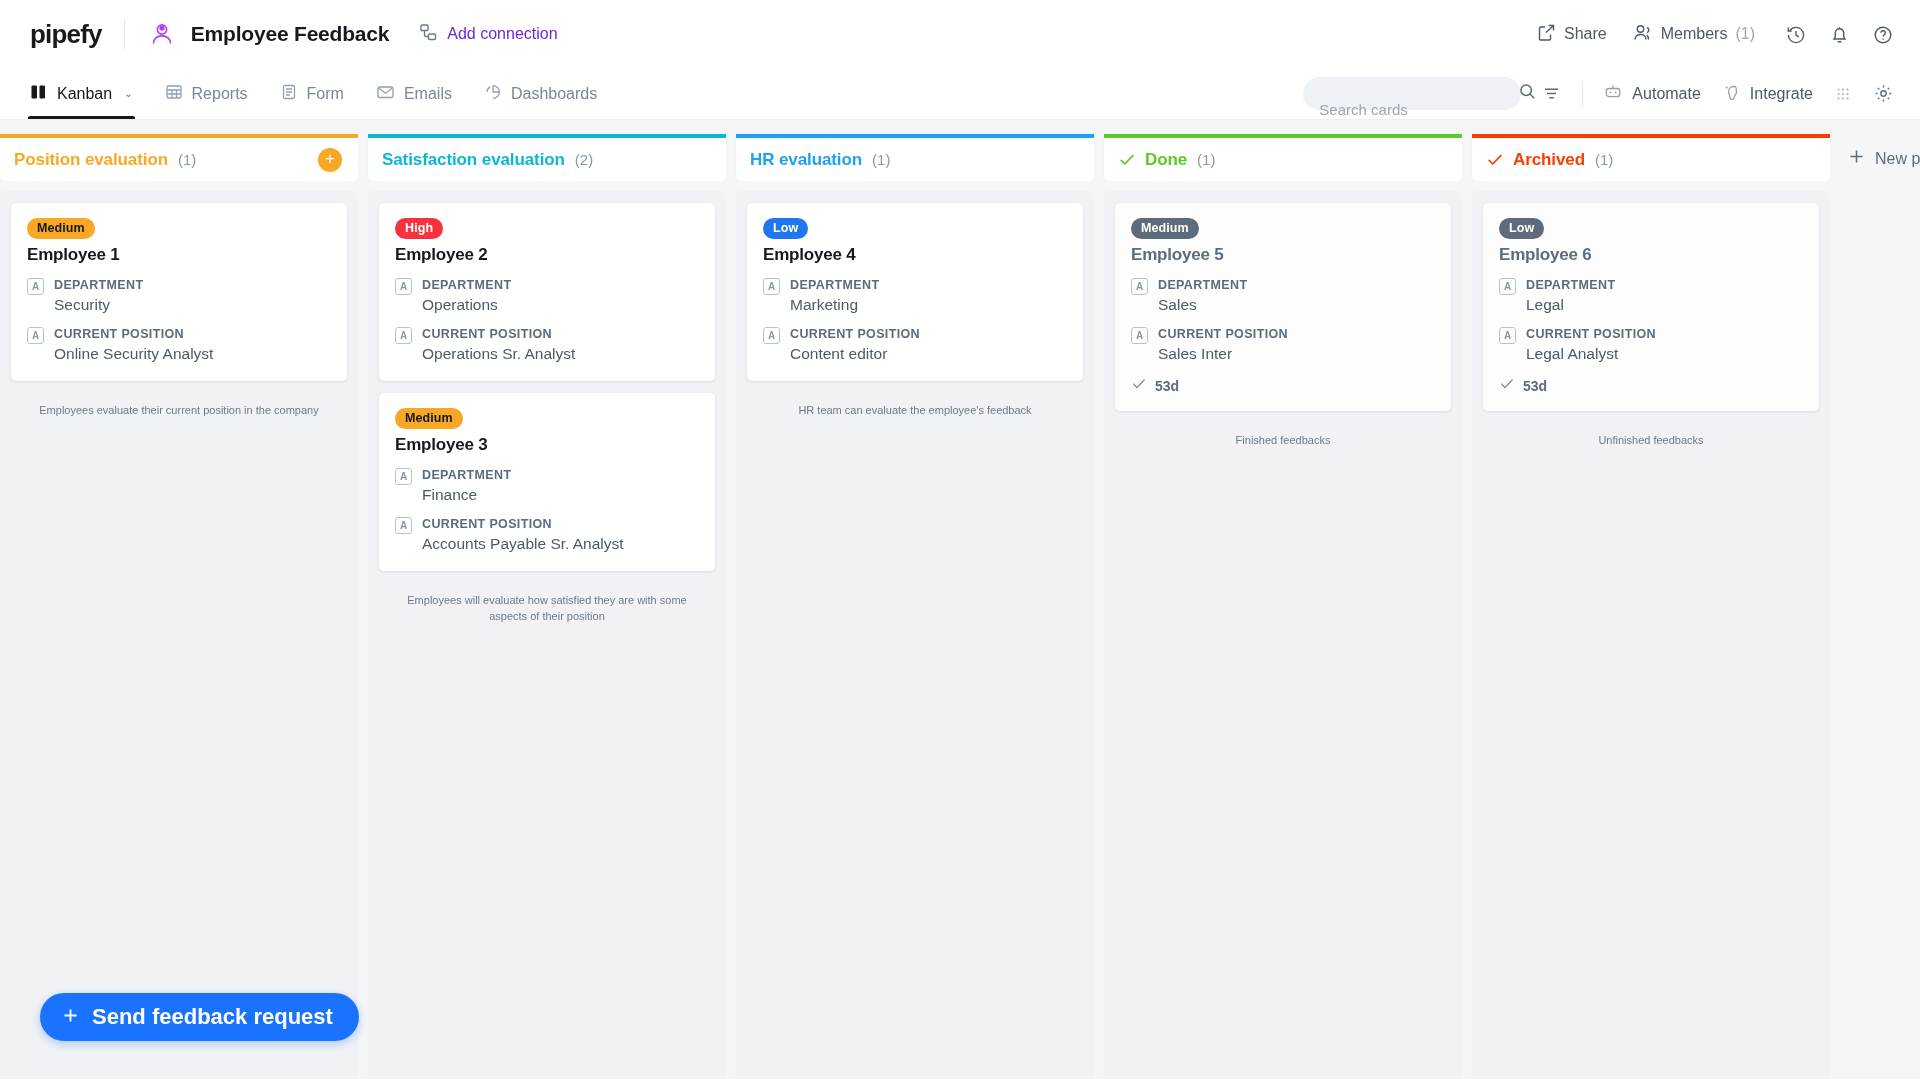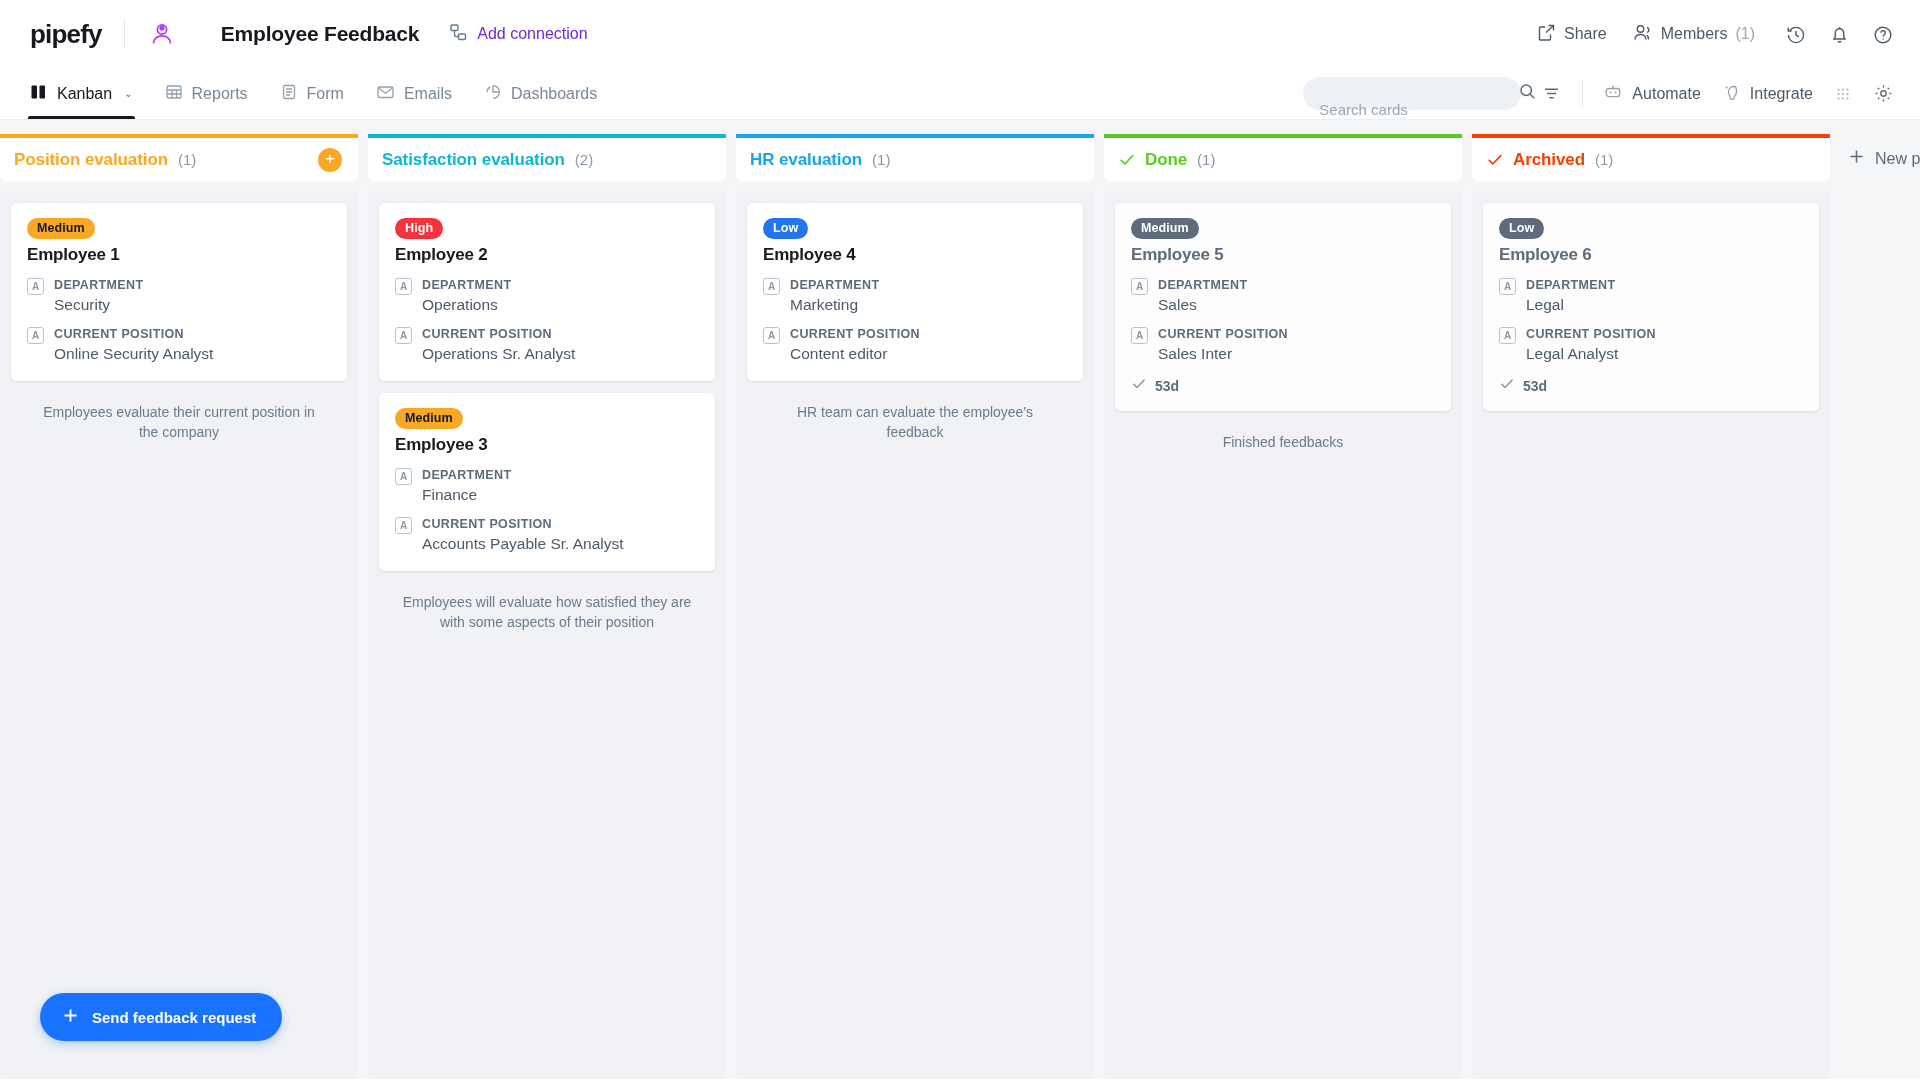--- a/index.html
+++ b/index.html
@@ -27,21 +27,21 @@
     color: #16191f;
   }
   .hdr-divider {
     width: 1px; height: 30px; background: #e3e7ec; margin: 0 22px;
   }
   .pipe-avatar {
     width: 30px; height: 30px; display: flex; align-items: center; justify-content: center;
     margin-right: 14px;
   }
   .pipe-title {
-    font-size: 21px; font-weight: 700; color: #16191f; letter-spacing: -0.2px; margin-left: 30px;
+    font-size: 21px; font-weight: 700; color: #16191f; letter-spacing: -0.2px;
   }
   .add-conn {
     display: flex; align-items: center; gap: 9px;
     margin-left: 30px; color: #6d28d9; font-size: 16px; cursor: pointer;
   }
   .hdr-right {
     margin-left: auto; display: flex; align-items: flex-end; gap: 26px;
   }
   .hdr-action {
     display: flex; align-items: center; gap: 8px;
@@ -183,39 +183,39 @@
   }
   .field-value {
     font-size: 15.5px; color: #4c5a68; line-height: 1.35; margin-top: 1px;
   }
   .card-meta {
     display: flex; align-items: center; gap: 8px; margin-top: 11px;
     font-size: 14px; font-weight: 700; color: #5d6b7a;
   }
 
   .col-desc {
-    font-size: 14px; color: #6b7b8c; text-align: center;
+    font-size: 11px; color: #6b7b8c; text-align: center;
     line-height: 1.42; padding: 10px 22px 0 22px;
   }
 
   .new-phase {
     display: flex; align-items: center; gap: 10px;
     color: #5d6b7a; font-size: 16px; padding-top: 14px;
     white-space: nowrap; cursor: pointer;
     margin-left: 8px;
   }
 
   .fab {
     position: absolute;
     left: 40px; bottom: 38px;
     height: 48px; border-radius: 24px;
     background: #1a73ff; color: #fff;
     display: flex; align-items: center; gap: 13px;
     padding: 0 26px 0 22px;
-    font-size: 15px; font-weight: 700;
+    font-size: 22px; font-weight: 700;
     box-shadow: 0 3px 10px rgba(26,115,255,0.32);
     cursor: pointer;
     z-index: 5;
   }
 </style>
 </head>
 <body>
 
 <div class="header">
   <div class="logo">pipefy</div>
@@ -552,20 +552,21 @@
               <div>
                 <div class="field-label">CURRENT POSITION</div>
                 <div class="field-value">Legal Analyst</div>
               </div>
             </div><div class="card-meta">
               <span><svg width="16" height="16" viewBox="0 0 18 18" fill="none" stroke="#8b98a6" stroke-width="1.7" stroke-linecap="round" stroke-linejoin="round">
                   <path d="M3.2 9.4l3.6 3.6 8-8.4"></path>
                 </svg></span>
               <span>53d</span>
             </div></div>
+          <div class="col-desc">Unfinished feedbacks</div>
         </div>
       </div>
     </div>
     <div class="new-phase">
       <span><svg width="17" height="17" viewBox="0 0 17 17" stroke="#5d6b7a" stroke-width="1.5">
           <path d="M8.5 2.5v12M2.5 8.5h12"></path>
         </svg></span>
       <span>New ph</span>
     </div>
   </div>

